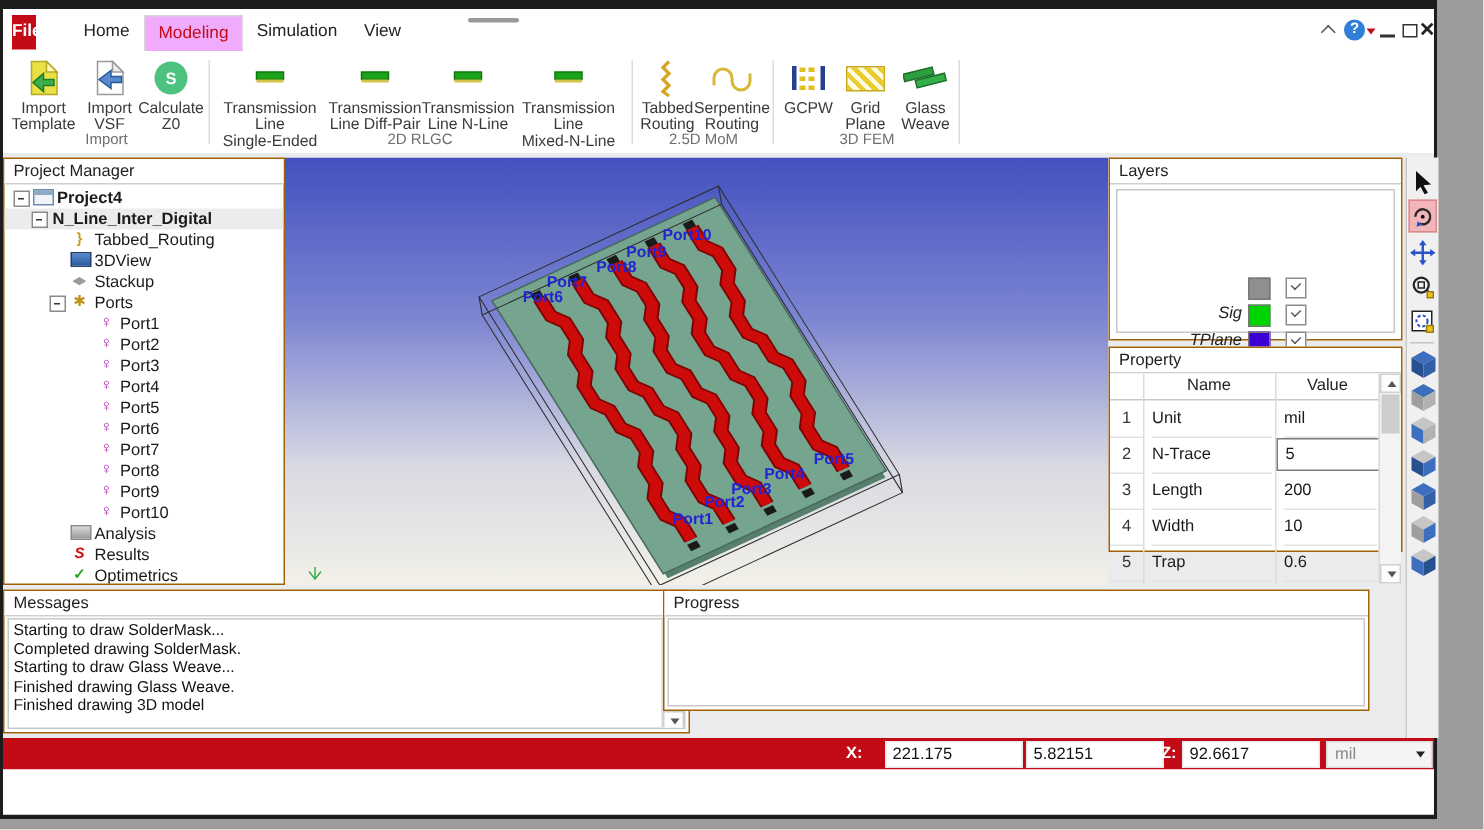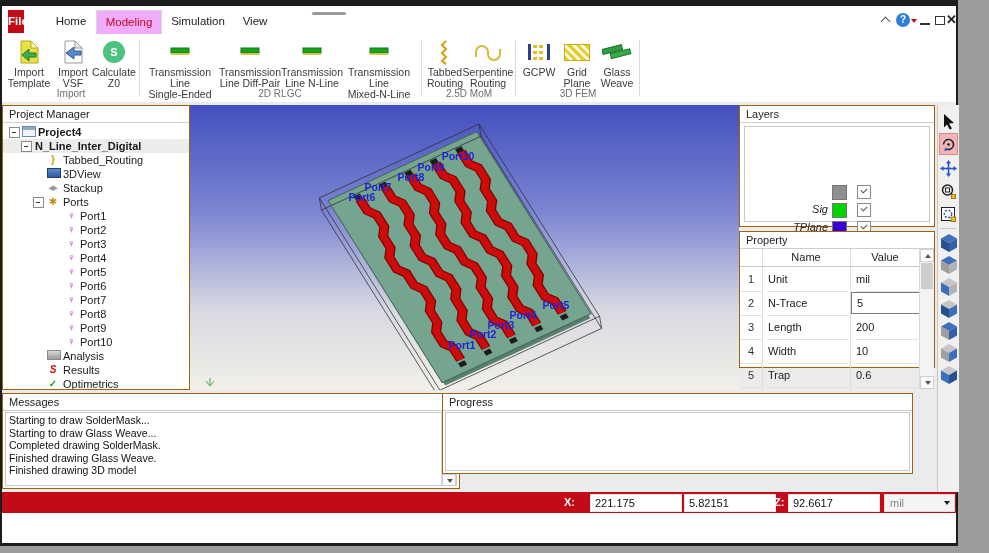--- a/index.html
+++ b/index.html
@@ -558,22 +558,22 @@
               <polygon points="1,5.5 9,10 9,19 1,14.5" fill="#3e6fbe"></polygon>
               <polygon points="17,5.5 9,10 9,19 17,14.5" fill="#27508f"></polygon>
             </svg>
           </div>
     </div>
 
     <div class="panel" style="left:0;top:291px;width:458px;height:96px;">
       <div class="ptitle">Messages</div>
       <div style="position:absolute;left:2px;top:18px;right:2px;bottom:2px;border:1px solid #c8c8c8;overflow:hidden;padding:1px 0 0 3px;">
         <div class="mline">Starting to draw SolderMask...</div>
+        <div class="mline">Completed drawing SolderMask.</div>
         <div class="mline">Starting to draw Glass Weave...</div>
-        <div class="mline">Completed drawing SolderMask.</div>
         <div class="mline">Finished drawing Glass Weave.</div>
         <div class="mline">Finished drawing 3D model</div>
         <div class="sbar" style="right:0;top:0;height:74px;">
           <div class="sarr" style="top:0;">
                 <span class="tri-up"></span>
               </div>
           <div class="sthumb" style="top:14px;height:22px;"></div>
           <div class="sarr" style="bottom:0;">
                 <span class="tri-dn"></span>
               </div>

